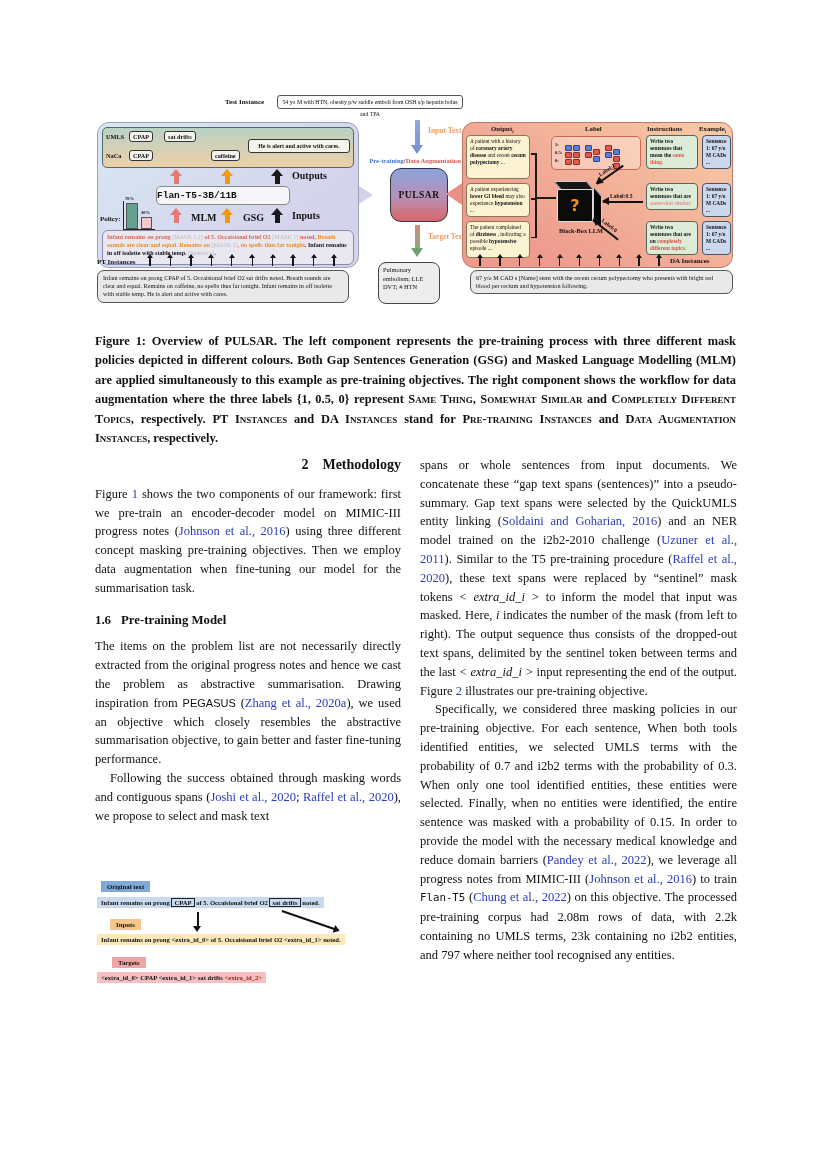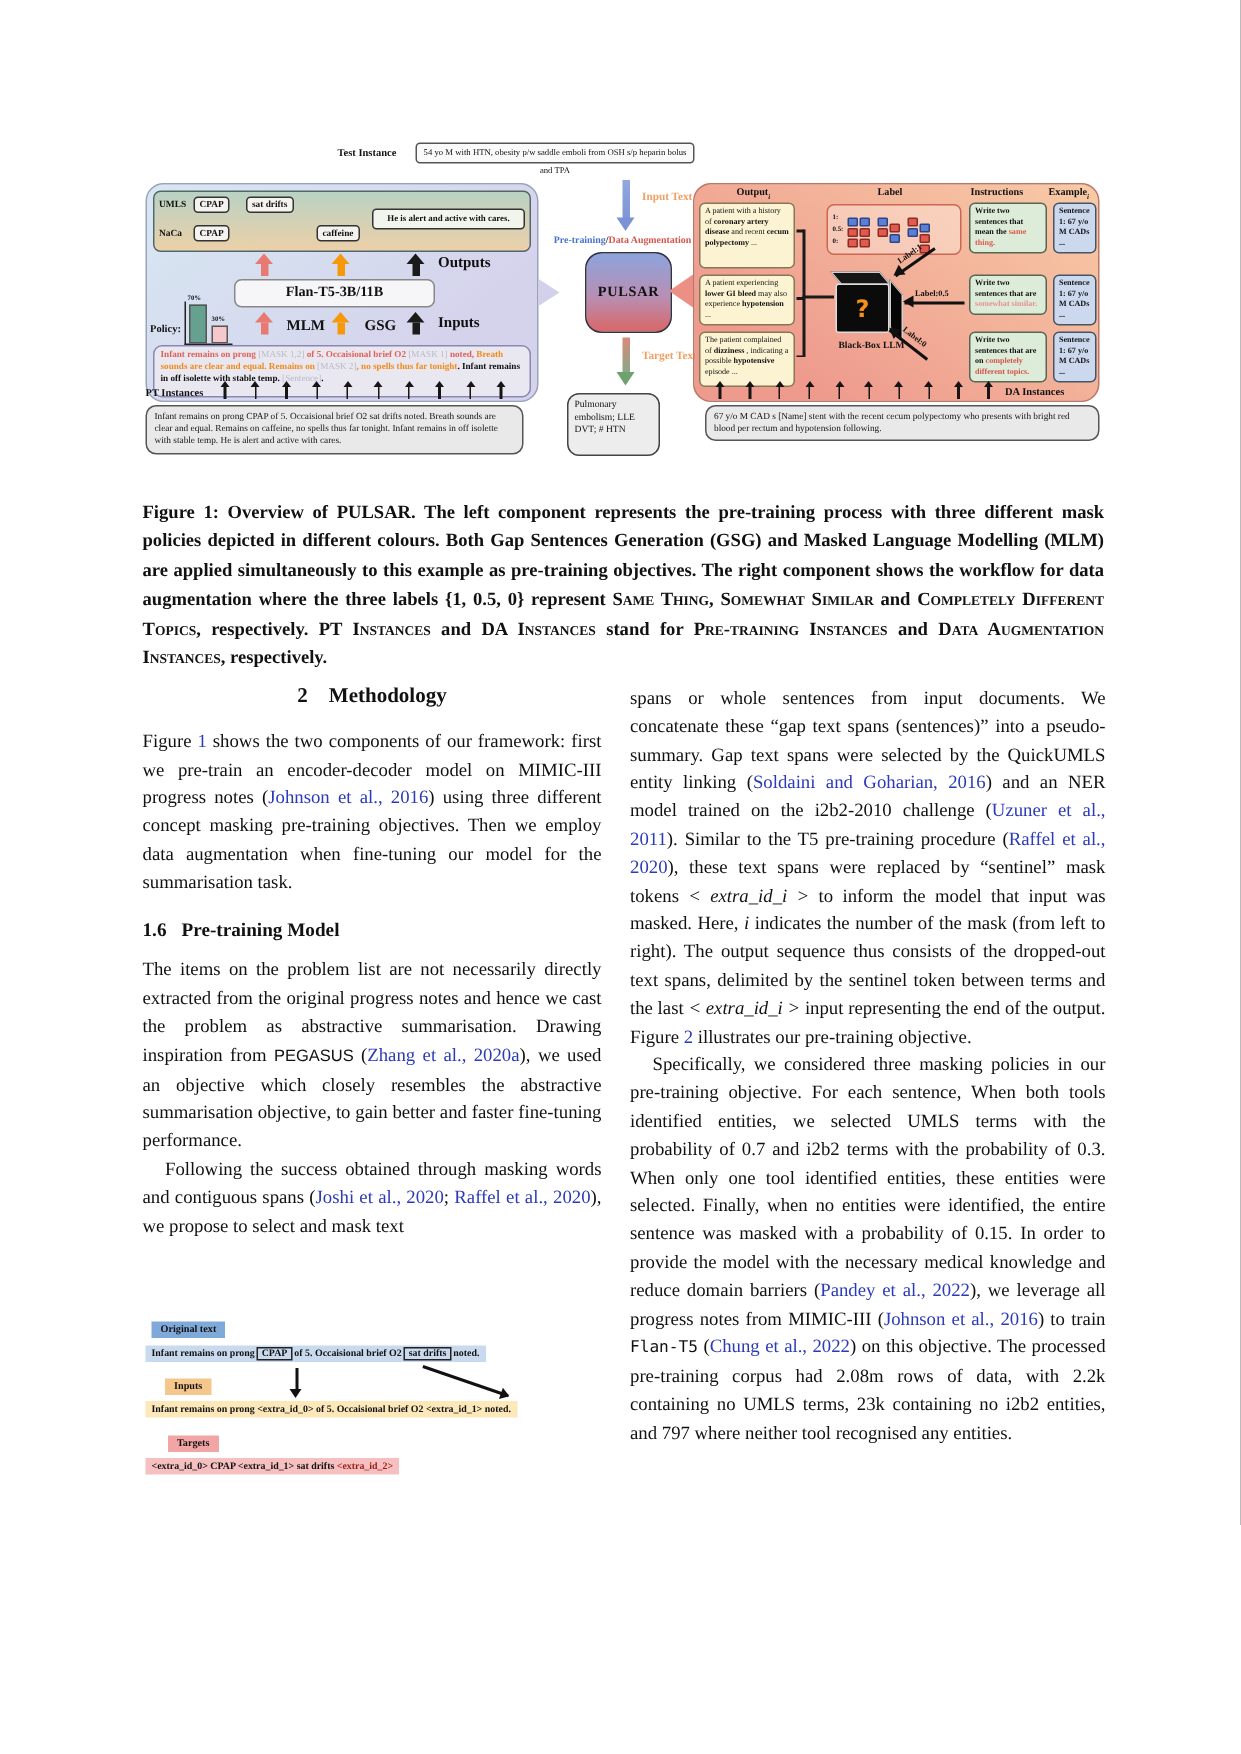--- a/index.html
+++ b/index.html
@@ -37,21 +37,21 @@
   .term{position:absolute;border:1px solid #333;border-radius:3px;background:#f5f3ef;font-weight:700;
         font-size:6.2px;line-height:9px;padding:0 3px;white-space:nowrap;}
   .gsgbox{position:absolute;right:3px;top:11px;width:102px;border:1px solid #333;border-radius:3px;
           background:#f2f5ec;font-weight:700;font-size:5.9px;line-height:8px;padding:2px 2px;text-align:center;}
   .fa{position:absolute;width:13px;height:15px;}
   .fa::before{content:"";position:absolute;left:0;top:0;border-left:6.5px solid transparent;
               border-right:6.5px solid transparent;border-bottom:7px solid var(--c);}
   .fa::after{content:"";position:absolute;left:4.2px;top:6.5px;width:4.6px;height:8px;background:var(--c);}
   .biglbl{position:absolute;font-size:10px;font-weight:700;}
   .flan{position:absolute;left:58px;top:63px;width:134px;height:19px;border:1px solid #888;border-radius:5px;
-        background:#f6f6f8;font-weight:700;font-size:9.5px;line-height:17px;text-align:center;}
+        background:#f6f6f8;font-weight:700;font-size:9.5px;line-height:17px;text-align:left;font-family:Liberation Mono, monospace;}
   .chart-pct{position:absolute;font-size:4.5px;font-weight:700;}
   .chart-axis{position:absolute;left:25px;top:78px;width:32px;height:29px;border-left:1px solid #222;border-bottom:1px solid #222;}
   .bar{position:absolute;border:0.5px solid #555;}
   .chart-names{position:absolute;left:24px;top:108px;font-size:4.3px;font-weight:700;letter-spacing:0.5px;}
   .maskedbox{position:absolute;left:4px;top:107px;width:252px;height:35px;background:#e9e8f1;
              border:1.5px solid #8a87b5;border-radius:6px;padding:2px 4px;font-size:6.1px;line-height:8.2px;}
   .ptlbl{position:absolute;left:2px;top:163px;font-size:7px;font-weight:700;}
   .arrowrow{position:absolute;display:flex;justify-content:space-between;}
   .tu{position:relative;width:6px;height:12px;display:inline-block;}
   .tu::before{content:"";position:absolute;left:0;top:0;border-left:3px solid transparent;
@@ -104,21 +104,21 @@
   .cline{position:relative;height:1.8px;background:#111;width:100%;}
   .cline::before{content:"";position:absolute;left:-1px;top:-3.6px;width:0;height:0;border-right:7px solid #111;
                  border-top:4.5px solid transparent;border-bottom:4.5px solid transparent;}
   .clab{position:absolute;top:-8px;left:7px;font-size:5.6px;font-weight:700;white-space:nowrap;}
   .dalbl{position:absolute;left:575px;top:162px;font-size:7px;font-weight:700;}
   
   .cap1{position:absolute;left:95px;top:332px;width:641px;font-size:12.4px;line-height:19.4px;text-align:justify;font-weight:bold;}
   .col{position:absolute;top:456px;font-size:12.5px;line-height:18.8px;text-align:justify;}
   .colL{left:95px;width:306px;}
   .colR{left:420px;width:317px;}
-  .h2{font-size:14px;font-weight:700;margin:0 0 10px 0;text-align:center;}
+  .h2{font-size:14px;font-weight:700;margin:0 0 10px 0;text-align:right;}
   .h2 .num{margin-right:14px;}
   .h3{font-size:12.8px;font-weight:700;margin:13px 0 8px 0;text-align:left;}
   .h3 .num{margin-right:10px;}
   .col p{margin:0;}
   .indent{text-indent:15px;}
   
   .fig2{position:absolute;left:97px;top:881px;width:306px;height:122px;}
   .chip{position:absolute;font-weight:700;font-size:6.8px;padding:2px 6px;}
   .band{position:absolute;left:0;padding:2px 4px;font-size:6.6px;font-weight:700;white-space:nowrap;}
   .dline{position:relative;height:1.6px;background:#111;}

